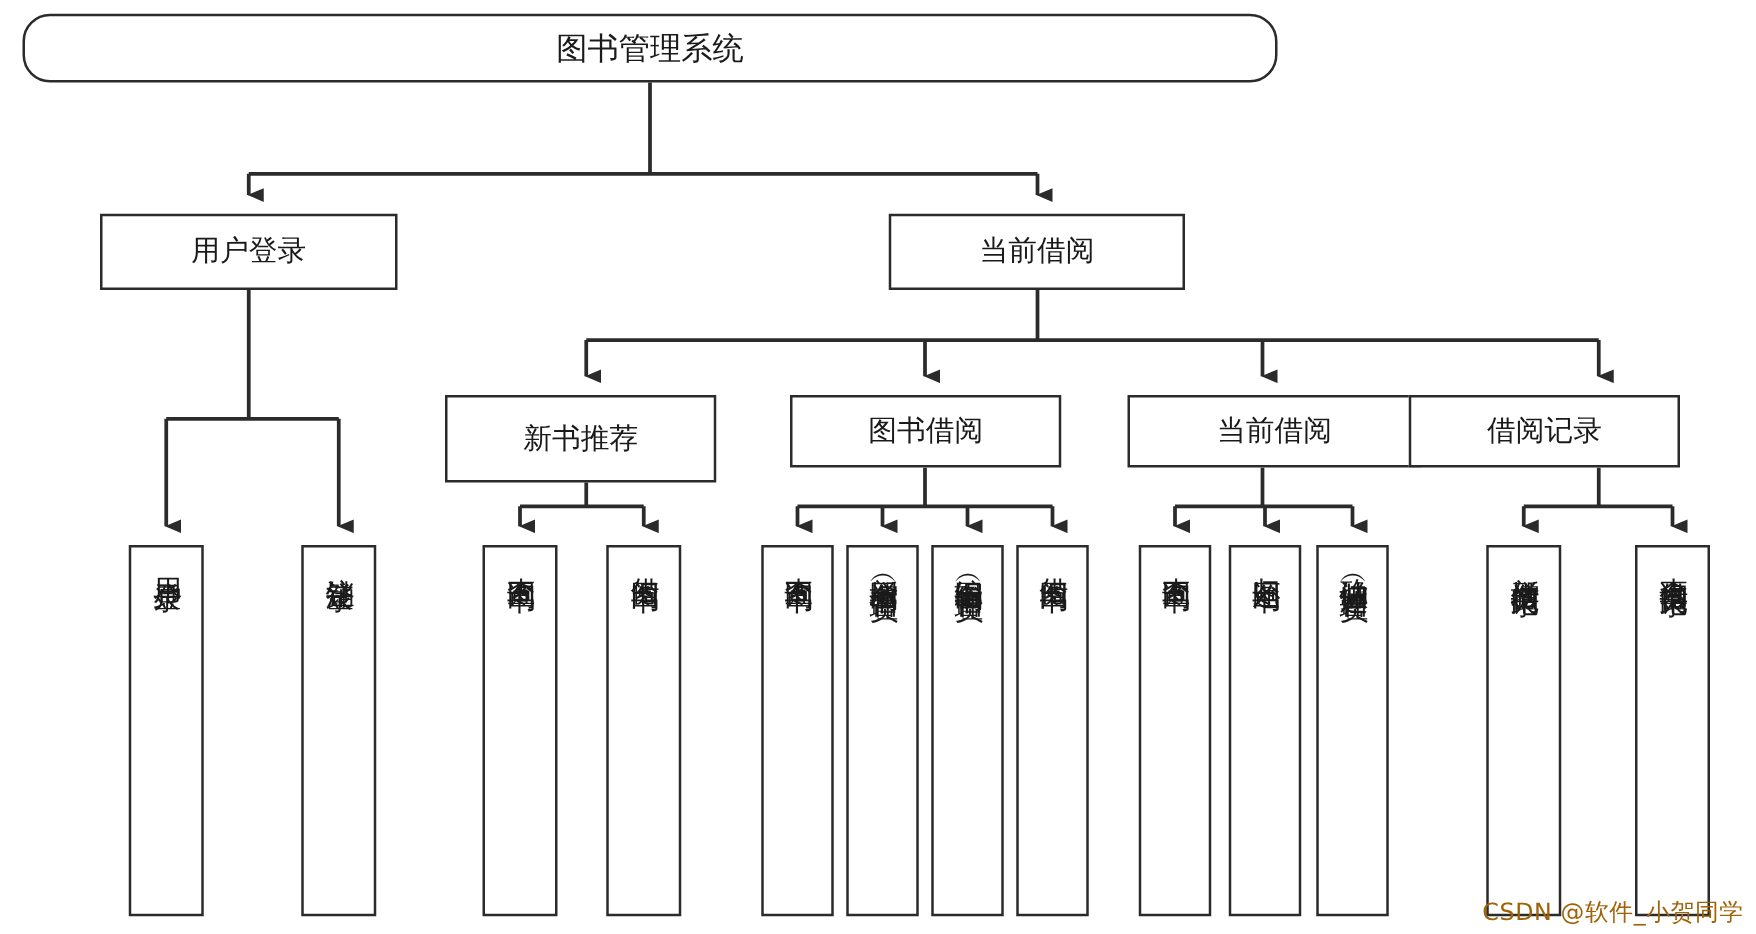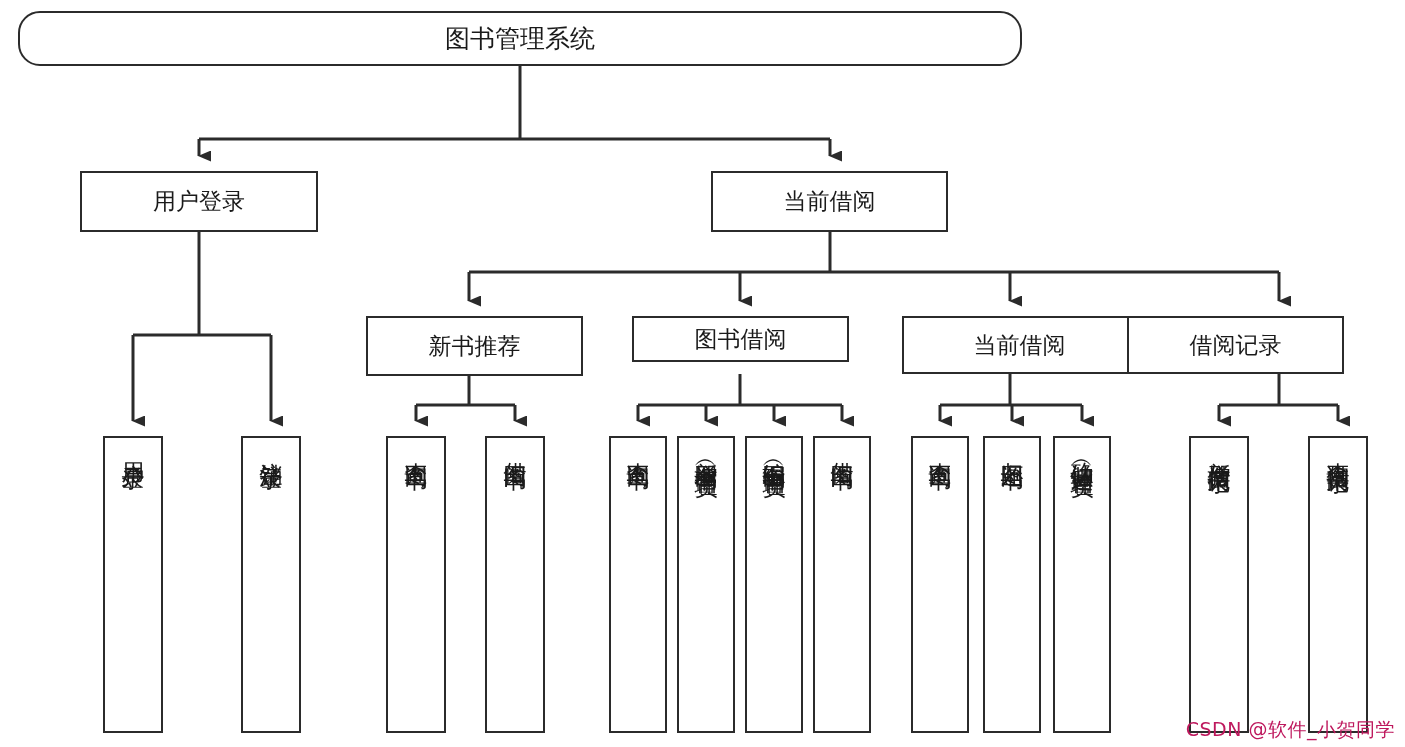--- a/index.html
+++ b/index.html
@@ -60,21 +60,21 @@
     letter-spacing: 2px;
     white-space: normal;
     line-height: 1;
   }
   
   #watermark {
     position: absolute;
     right: 10px;
     bottom: 4px;
     font-size: 19px;
-    color: #be185d;
+    color: #a16207;
     letter-spacing: 0.5px;
     white-space: nowrap;
     pointer-events: none;
     font-family: "DejaVu Sans", "Liberation Sans", sans-serif;
   }
 </style>
 </head>
 <body>
 
 <div id="diagram-root">
@@ -134,24 +134,24 @@
     <span class="node-label">图书管理系统</span>
   </div>
 
   <div class="node branch-node" style="left: 80px; top: 171px; width: 238px; height: 61px;">
     <span class="node-label">用户登录</span>
   </div>
   <div class="node branch-node" style="left: 711px; top: 171px; width: 237px; height: 61px;">
     <span class="node-label">当前借阅</span>
   </div>
 
-  <div class="node branch-node" style="left: 366px; top: 316px; width: 217px; height: 60px;">
+  <div class="node branch-node" style="left: 356px; top: 316px; width: 217px; height: 70px;">
     <span class="node-label">新书推荐</span>
   </div>
-  <div class="node branch-node" style="left: 632px; top: 316px; width: 217px; height: 46px;">
+  <div class="node branch-node" style="left: 632px; top: 316px; width: 217px; height: 58px;">
     <span class="node-label">图书借阅</span>
   </div>
   <div class="node branch-node" style="left: 902px; top: 316px; width: 235px; height: 58px;">
     <span class="node-label">当前借阅</span>
   </div>
   <div class="node branch-node" style="left: 1127px; top: 316px; width: 217px; height: 58px;">
     <span class="node-label">借阅记录</span>
   </div>
 
   <div class="node leaf-node" style="left: 103px; top: 436px; width: 60px; height: 297px;">

